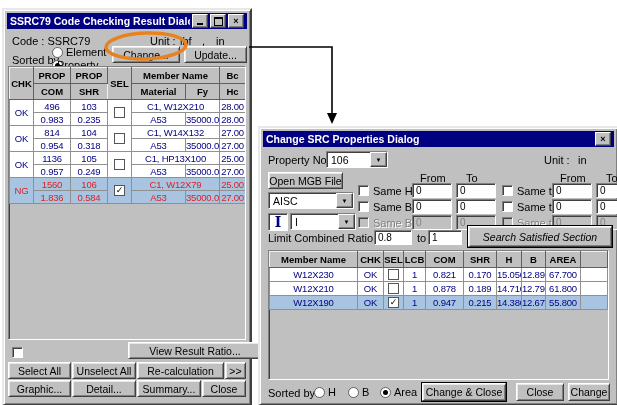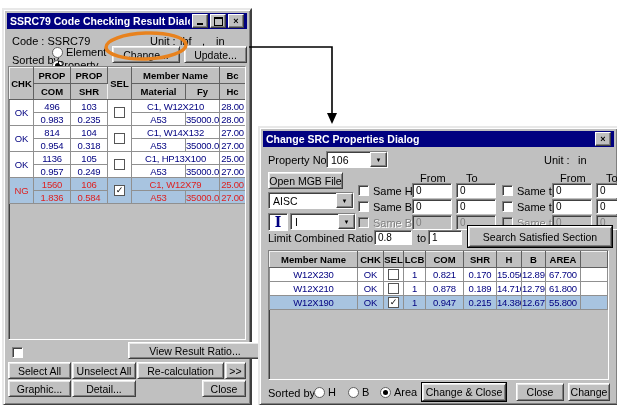--- a/index.html
+++ b/index.html
@@ -193,20 +193,21 @@
 
     <span class="cbx" style="left:8px;top:337px;"></span>
     <div class="btn" style="left:124px;top:332px;width:134px;height:17px;">View Result Ratio...</div>
 
     <div class="btn" style="left:4px;top:352px;width:63px;height:17px;">Select All</div>
     <div class="btn" style="left:68px;top:352px;width:64px;height:17px;">Unselect All</div>
     <div class="btn" style="left:133px;top:352px;width:87px;height:17px;">Re-calculation</div>
     <div class="btn" style="left:221px;top:352px;width:21px;height:17px;">&gt;&gt;</div>
     <div class="btn" style="left:4px;top:370px;width:63px;height:17px;">Graphic...</div>
     <div class="btn" style="left:68px;top:370px;width:64px;height:17px;">Detail...</div>
+    <div class="btn" style="left:133px;top:370px;width:64px;height:17px;">Summary...</div>
     <div class="btn" style="left:198px;top:370px;width:44px;height:17px;">Close</div>
   </div>
 
   <div class="win" style="left:258px;top:126px;width:357px;height:276px;">
     <div class="titlebar">
       <span class="t">Change SRC Properties Dialog</span>
       <span class="winbtn">
           <span>×</span>
         </span>
     </div>
@@ -259,21 +260,21 @@
     <input class="tbox" style="left: 336px; top: 71px; width: 40px; height: 15px;" value="0">
     <span class="cbx disb" style="left:242px;top:89px;"></span>
     <span class="lbl dis" style="left:257px;top:89px;">Same tf2</span>
     <input class="tbox disb" style="left: 292px; top: 87px; width: 40px; height: 15px;" value="0">
     <input class="tbox disb" style="left: 336px; top: 87px; width: 40px; height: 15px;" value="0">
 
     <span class="lbl" style="left:8px;top:104px;">Limit Combined Ratio from</span>
     <input class="tbox" style="left: 114px; top: 102px; width: 38px; height: 15px;" value="0.8">
     <span class="lbl" style="left:157px;top:104px;">to</span>
     <input class="tbox" style="left: 168px; top: 102px; width: 34px; height: 15px;" value="1">
-    <div class="btn default" style="left:208px;top:98px;width:144px;height:21px;">Search Satisfied Section</div>
+    <div class="btn default" style="left:208px;top:98px;width:144px;height:21px;font-style:italic;">Search Satisfied Section</div>
 
     <div class="tablewrap" style="left:8px;top:122px;width:341px;height:130px;">
       <table class="grid" id="right-table">
         <colgroup>
           <col style="width:88px">
             <col style="width:26px">
             <col style="width:20px">
             <col style="width:22px">
           <col style="width:38px">
             <col style="width:33px">

